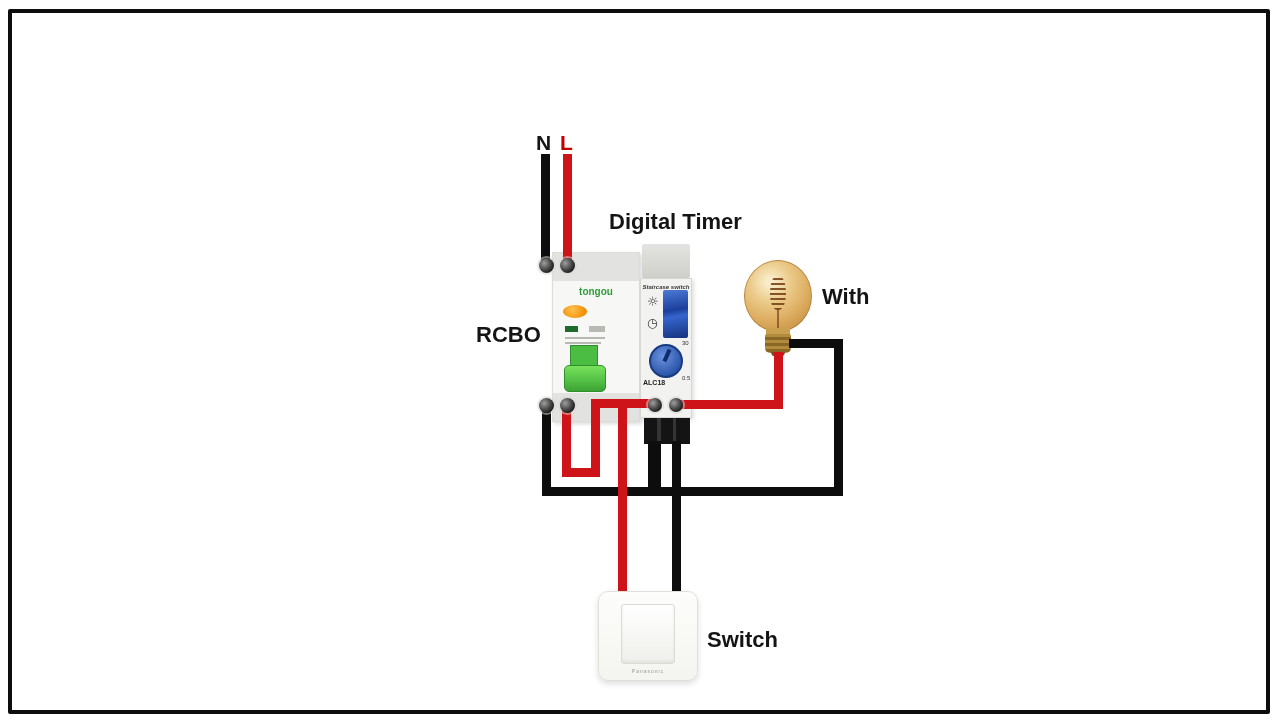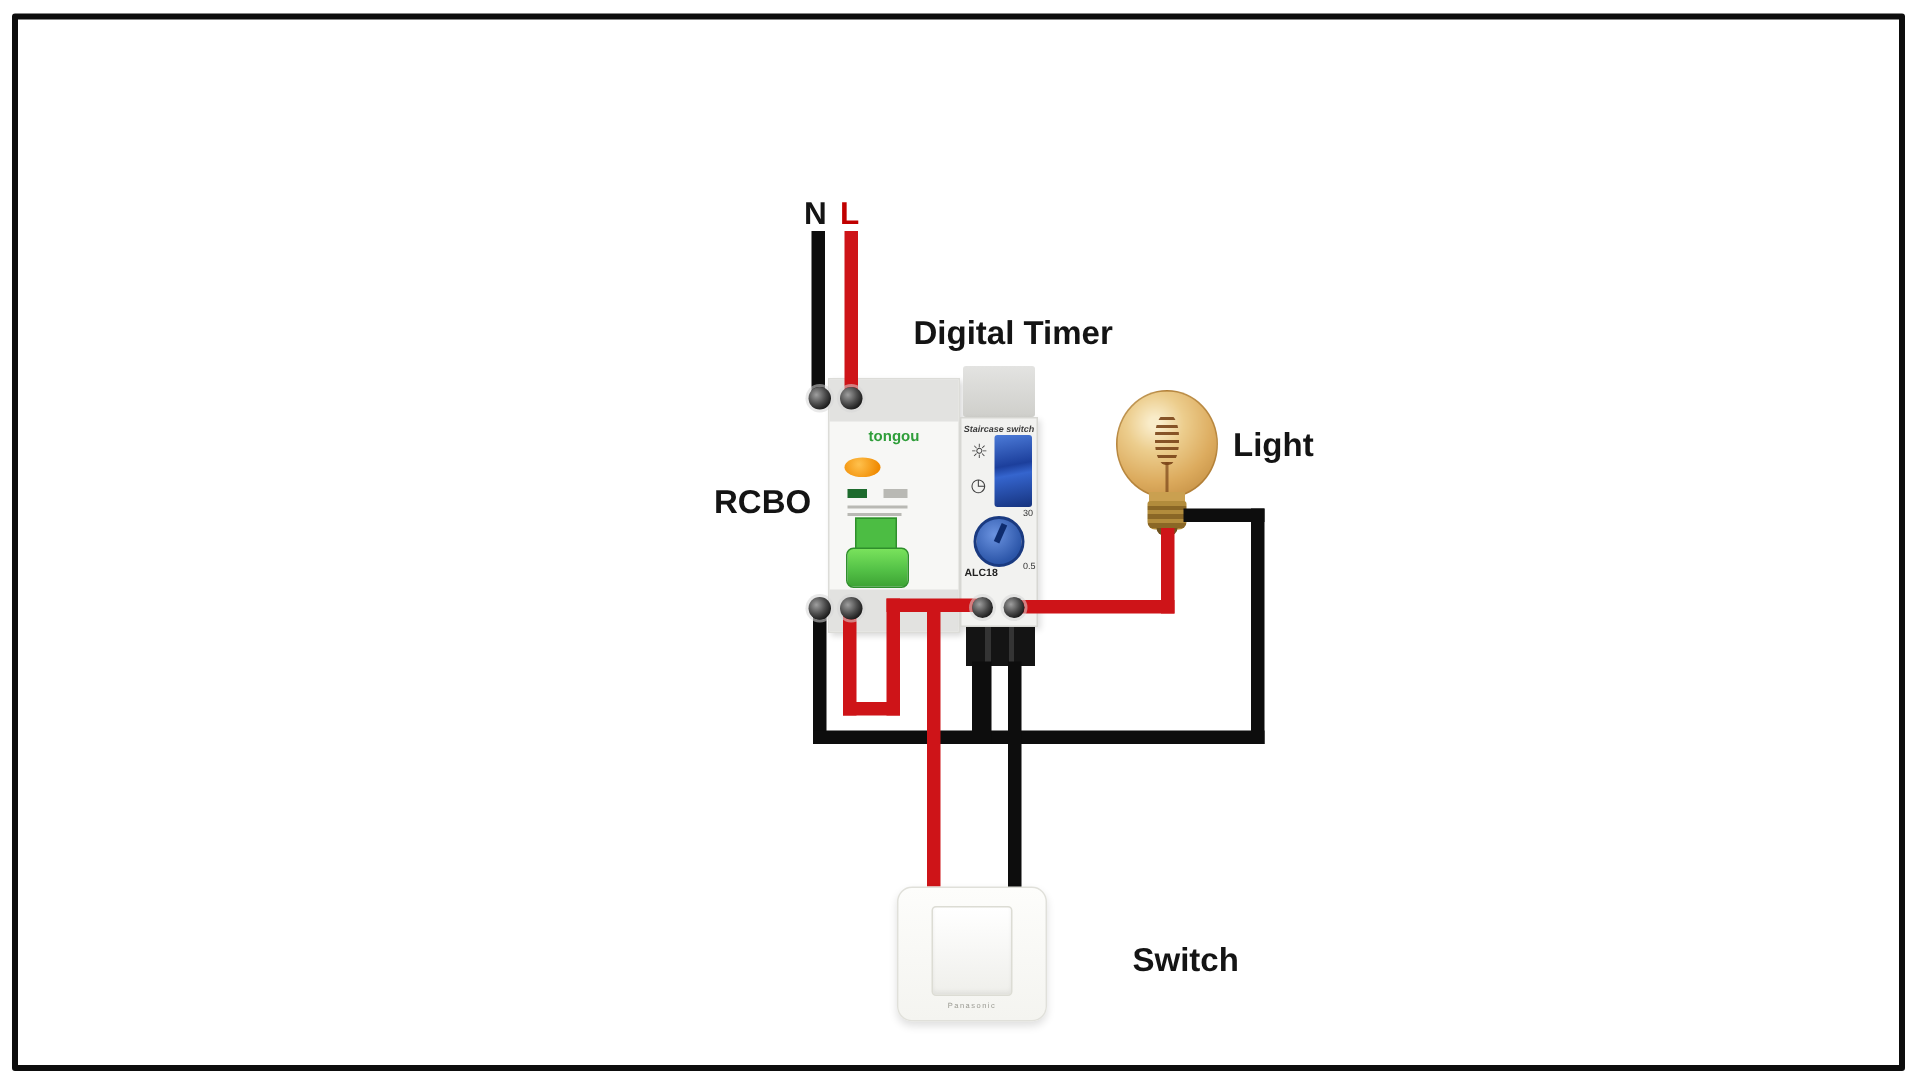--- a/index.html
+++ b/index.html
@@ -157,16 +157,16 @@
 
   <div class="wall-switch">
     <div class="rocker"></div>
     <div class="brand">Panasonic</div>
   </div>
 
   <div class="lbl supply" style="left:536px;top:131px;">N</div>
   <div class="lbl supply red" style="left:560px;top:131px;">L</div>
   <div class="lbl" style="left:609px;top:209px;">Digital Timer</div>
   <div class="lbl" style="left:476px;top:322px;">RCBO</div>
-  <div class="lbl" style="left:822px;top:284px;">Light</div>
-  <div class="lbl" style="left:707px;top:627px;margin-left:48px;">Switch</div>
+  <div class="lbl" style="left:822px;top:284px;">With</div>
+  <div class="lbl" style="left:707px;top:627px;">Switch</div>
 
 </div>
 
 </body></html>

